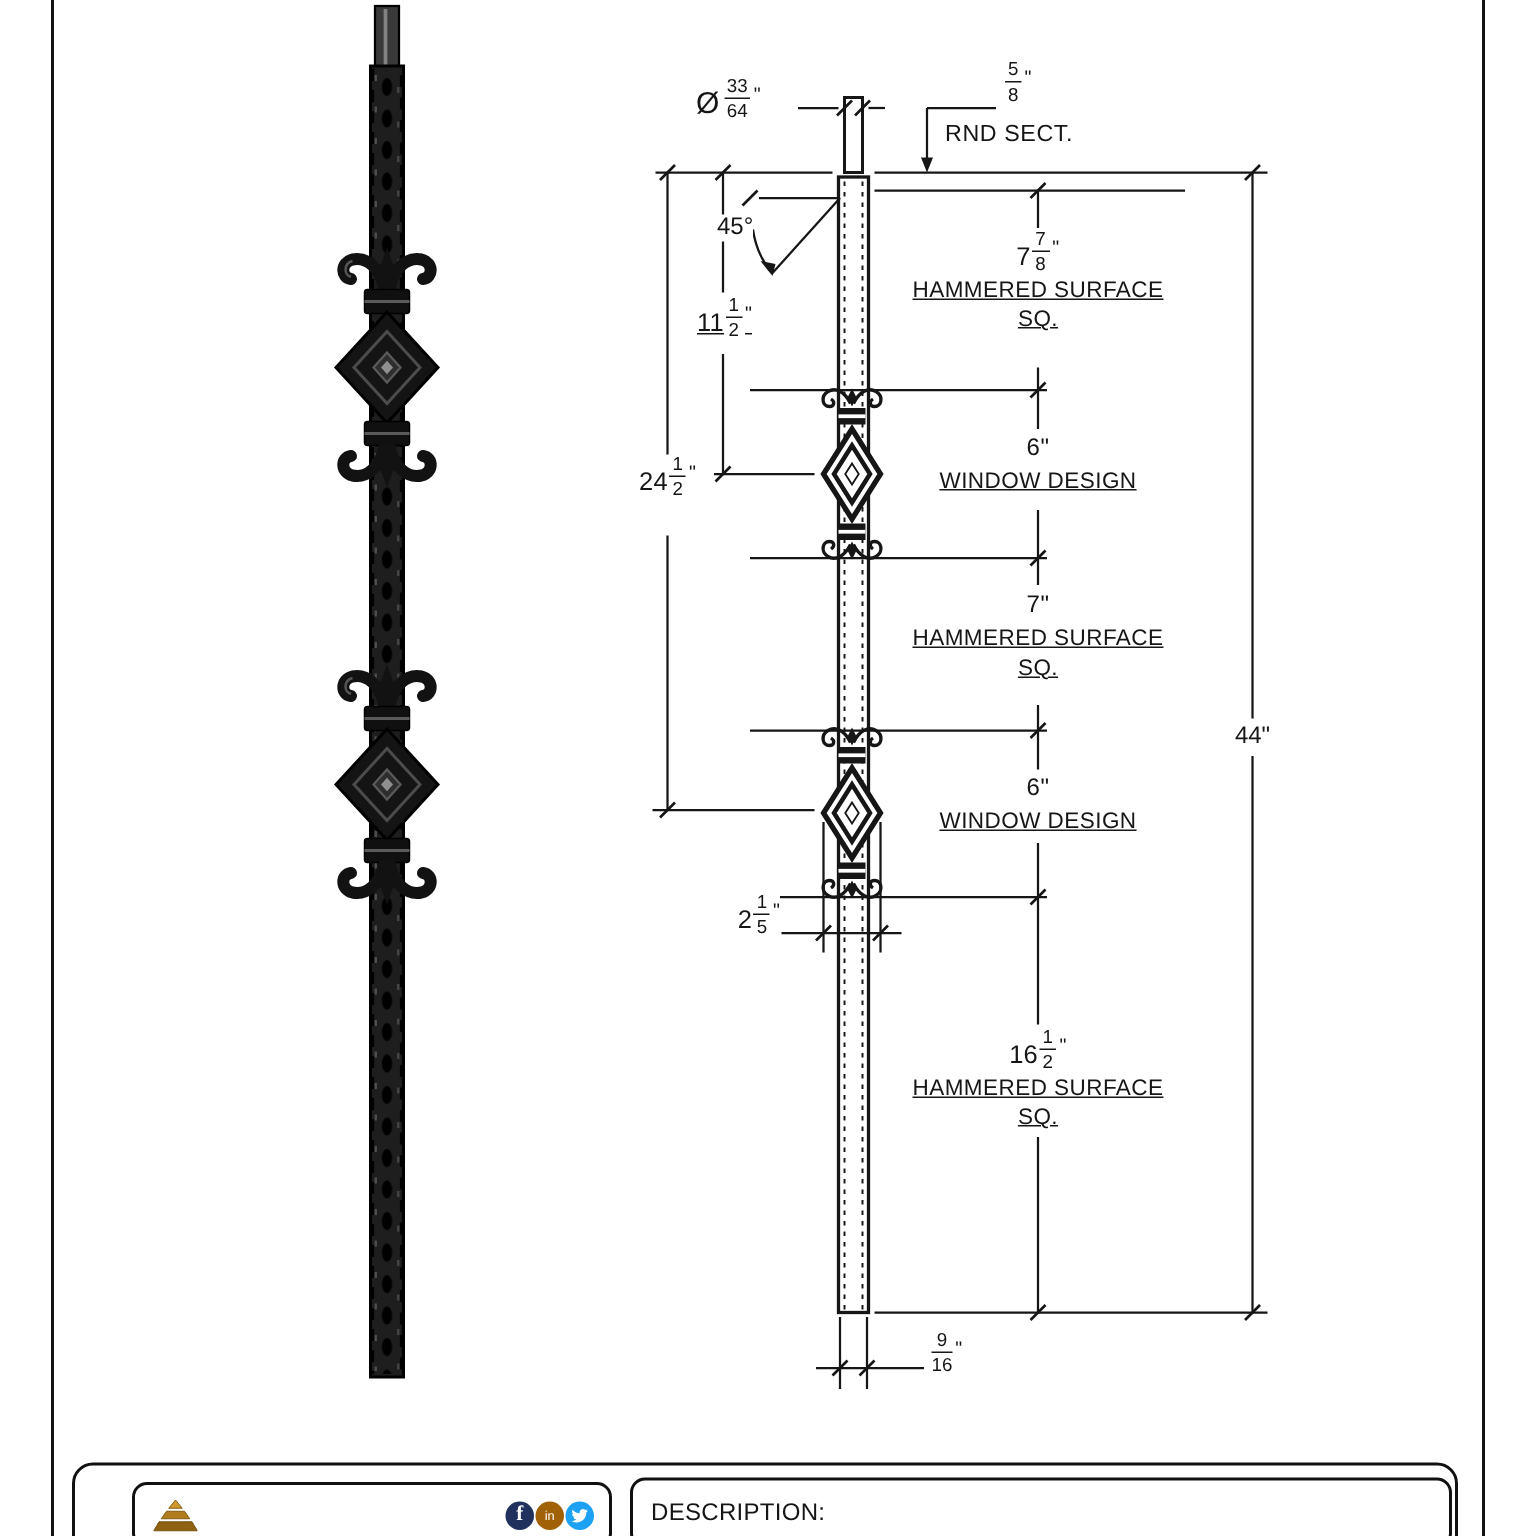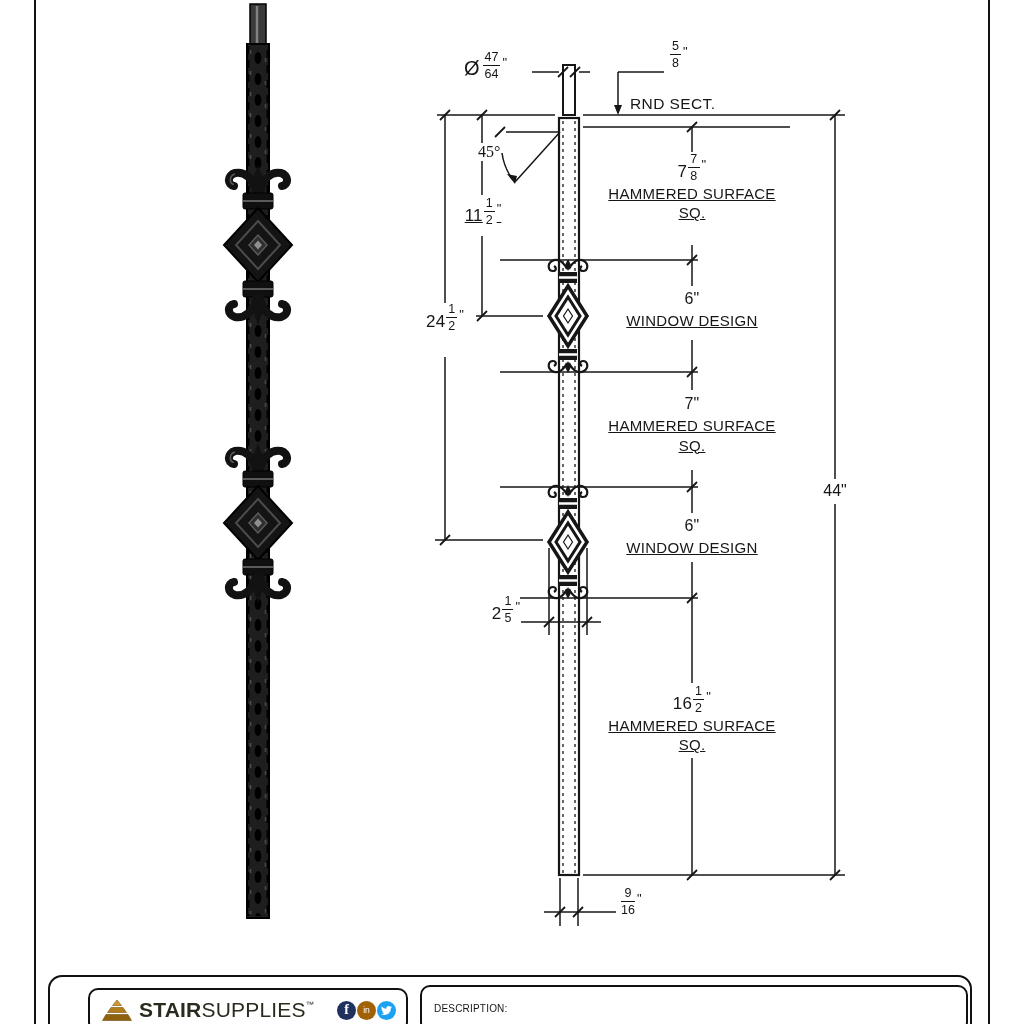--- a/index.html
+++ b/index.html
@@ -31,21 +31,21 @@
   .desc-box { left:420px; top:985px; width:548px; height:47px; padding:0 12px; box-sizing:border-box; }
   .brand { margin-left:7px; font-size:21px; color:#2a2a1e; letter-spacing:0.2px; white-space:nowrap; }
   .brand .b1 { font-weight:800; }
   .brand .b2 { font-weight:400; }
   .brand .tm { font-size:8px; vertical-align:10px; }
   .social { margin-left:auto; display:flex; gap:1px; }
   .sicon { width:19px; height:19px; border-radius:50%; display:flex; align-items:center; justify-content:center; }
   .fb { background:#20315e; color:#fff; font-size:14px; font-weight:700; font-family:"Liberation Serif", serif; }
   .li { background:#a16207; color:#fff; font-size:8.5px; font-weight:400; }
   .tw { background:#1da1f2; }
-  .desc-label { font-size:10px; color:#161616; letter-spacing:0.2px; }
+  .desc-label { font-size:16px; color:#161616; letter-spacing:0.2px; }
   .desc-value { font-size:23px; color:#111; margin-left:22px; white-space:nowrap; }
 </style>
 </head>
 <body>
 
 <div class="pageline" style="left:34px;"></div>
 <div class="pageline" style="left:988px;"></div>
 
 <div class="abs" style="left:200px; top:0; width:120px; height:930px;">
 <svg width="120" height="930" viewBox="0 0 120 930">
@@ -220,29 +220,29 @@
     <line x1="75" y1="97" x2="85" y2="87"></line>
     <line x1="124" y1="587" x2="134" y2="577"></line>
         <line x1="162" y1="587" x2="172" y2="577"></line>
     <line x1="135" y1="877" x2="145" y2="867"></line>
         <line x1="153" y1="877" x2="163" y2="867"></line>
   </g>
 </svg>
 
   
   <div class="dimtext" style="left:44px; top:11px;">
-    <span class="pfx">Ø</span><span class="frac"><span class="fnum">47</span><span class="fden">64</span></span><span class="unit">"</span>
+    <span class="pfx">Ø</span><span class="frac"><span class="fnum">33</span><span class="fden">64</span></span><span class="unit">"</span>
   </div>
 
   <div class="dimtext" style="left:249px; top:0px;">
     <span class="frac"><span class="fnum">5</span><span class="fden">8</span></span><span class="unit">"</span>
   </div>
-  <div class="dimtext" style="left:210px; top:55px; font-size:15.5px; letter-spacing:0.4px;">RND SECT.</div>
-
-  <div class="dimtext" style="left:58px; top:103px; font-size:16px;font-family:Liberation Serif, serif;">45°</div>
+  <div class="dimtext" style="left:210px; top:41px; font-size:15.5px; letter-spacing:0.4px;">RND SECT.</div>
+
+  <div class="dimtext" style="left:58px; top:103px; font-size:16px;">45°</div>
 
   <div class="segblock" style="left:177px; top:113px; width:190px;">
     <div class="valrow"><span class="whole">7</span><span class="frac"><span class="fnum">7</span><span class="fden">8</span></span><span class="unit">"</span></div>
     <div class="cap">HAMMERED SURFACE</div>
     <div class="cap">SQ.</div>
   </div>
 
   <div class="dimtext" style="left:34px; top:157px; width:58px; text-align:center;text-decoration:underline;">
     <span class="whole">11</span><span class="frac"><span class="fnum">1</span><span class="fden">2</span></span><span class="unit">"</span>
   </div>
@@ -287,21 +287,20 @@
 <div class="tb-outer"></div>
 
 <div class="tb-box logo-box">
   <span style="display:inline-flex;">
     <svg width="30" height="23" viewBox="0 0 30 23">
       <polygon points="15,1 19.5,6.5 10.5,6.5" fill="#d0982f" stroke="#7a5208" stroke-width="0.6"></polygon>
       <polygon points="9,8.5 21,8.5 24.5,13.5 5.5,13.5" fill="#b07c1e" stroke="#7a5208" stroke-width="0.6"></polygon>
       <polygon points="4,15.5 26,15.5 29.5,21.5 0.5,21.5" fill="#8f6210" stroke="#6e4a0c" stroke-width="0.6"></polygon>
     </svg>
   </span>
-  <span class="brand"><span class="b1">STAIR</span><span class="b2">SUPPLIES</span><span class="tm">™</span></span>
   <span class="social">
     <span class="sicon fb">f</span>
     <span class="sicon li">in</span>
     <span class="sicon tw">
       <svg width="11" height="11" viewBox="0 0 24 24">
           <path fill="#fff" d="M23.95 4.57a10 10 0 01-2.82.77 4.96 4.96 0 002.16-2.72c-.95.56-2 .96-3.12 1.19a4.92 4.92 0 00-8.39 4.48A13.97 13.97 0 011.64 3.16a4.92 4.92 0 001.52 6.57 4.9 4.9 0 01-2.23-.61v.06a4.92 4.92 0 003.95 4.83 4.99 4.99 0 01-2.21.08 4.94 4.94 0 004.6 3.42A9.87 9.87 0 010 19.54a13.99 13.99 0 007.56 2.21c9.05 0 14-7.5 14-13.99v-.63a10 10 0 002.39-2.56z"></path>
         </svg>
     </span>
   </span>
 </div>

